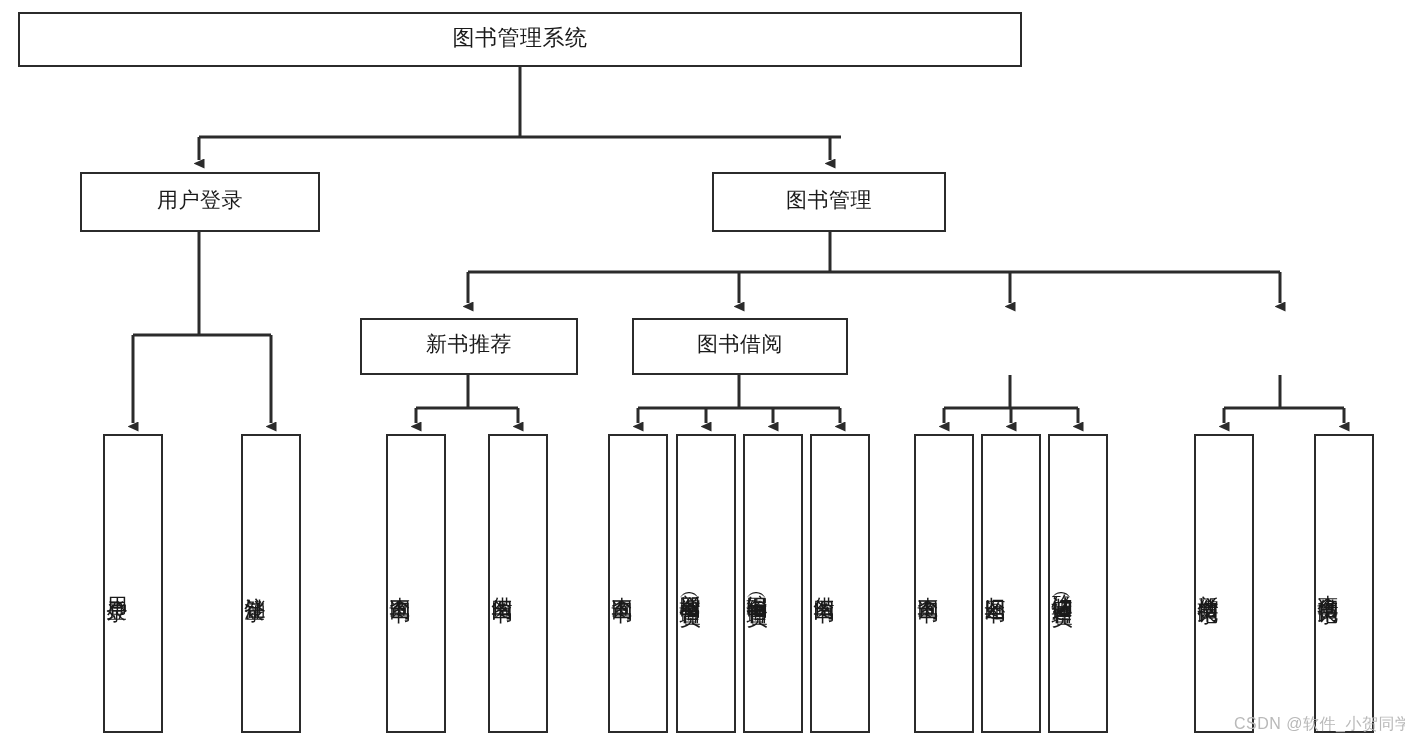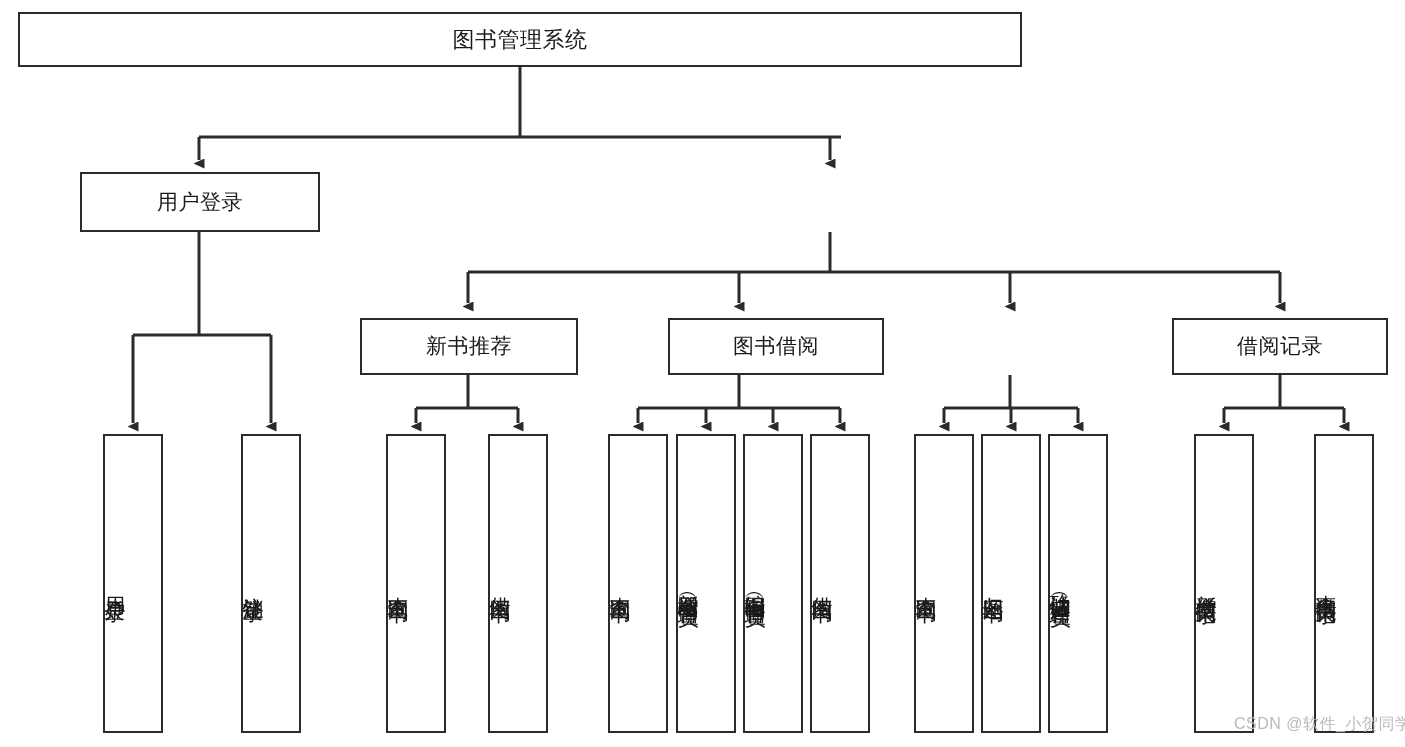--- a/index.html
+++ b/index.html
@@ -35,20 +35,21 @@
     align-items: center;
     justify-content: center;
     color: #1a1a1a;
     z-index: 2;
   }
   .node .label {
     display: block;
     text-align: center;
     line-height: 1.18;
     white-space: nowrap;
+    font-family: Liberation Mono, monospace;
   }
   
   .node.horiz .label {
     font-size: 21px;
     letter-spacing: 0.5px;
   }
   .node.root .label {
     font-size: 22px;
   }
   
@@ -142,29 +143,29 @@
     </g>
   </svg>
 
   <div class="node horiz root" style="left:18px; top:12px; width:1004px; height:55px;">
     <span class="label">图书管理系统</span>
   </div>
 
   <div class="node horiz" style="left:80px; top:172px; width:240px; height:60px;">
     <span class="label">用户登录</span>
   </div>
+  <div class="node horiz" style="left:712px; top:172px; width:234px; height:60px;">
+    <span class="label">图书管理</span>
+  </div>
 
   <div class="node horiz" style="left:360px; top:318px; width:218px; height:57px;">
     <span class="label">新书推荐</span>
   </div>
-  <div class="node horiz" style="left:632px; top:318px; width:216px; height:57px;margin-left:36px;">
+  <div class="node horiz" style="left:632px; top:318px; width:216px; height:57px;">
     <span class="label">图书借阅</span>
-  </div>
-  <div class="node horiz" style="left:1172px; top:318px; width:216px; height:57px;">
-    <span class="label">借阅记录</span>
   </div>
 
   <div class="node vert center" style="left:103px; top:434px; width:60px; height:299px;">
     <span class="label">用户登录</span>
   </div>
   <div class="node vert center" style="left:241px; top:434px; width:60px; height:299px;">
     <span class="label">注销登录</span>
   </div>
 
   <div class="node vert center" style="left:386px; top:434px; width:60px; height:299px;">

